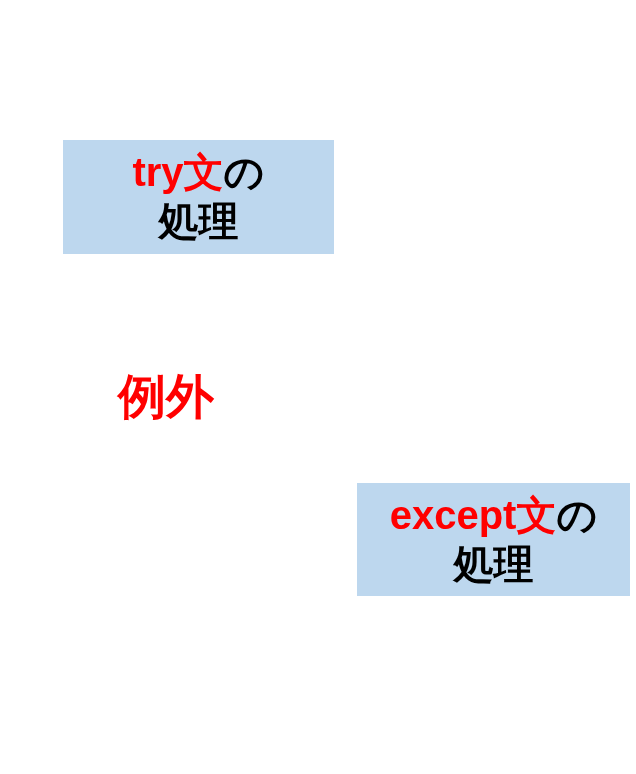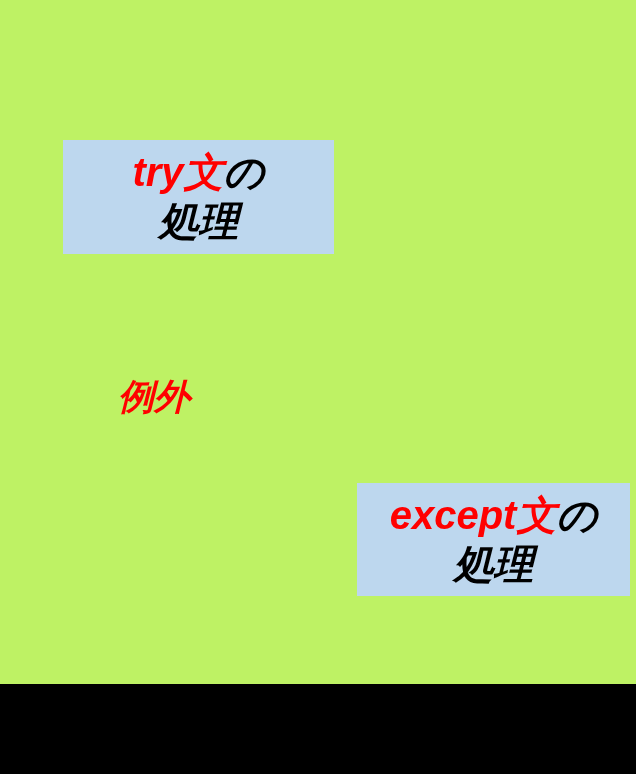--- a/index.html
+++ b/index.html
@@ -3,25 +3,24 @@
 <meta charset="utf-8">
 <style>
   html, body {
     margin: 0;
     padding: 0;
     background: #000000;
   }
   .canvas {
     position: relative;
     width: 636px;
-    height: 684px;
-    background: #bef264;
+    height: 774px;
+    background: #ffffff;
     overflow: hidden;
     font-family: "Liberation Sans", "DejaVu Sans", sans-serif;
-    font-style: italic;
   }
   .process-box {
     position: absolute;
     background: #BDD7EE;
     display: flex;
     flex-direction: column;
     align-items: center;
     justify-content: center;
     text-align: center;
     font-weight: bold;
@@ -42,21 +41,21 @@
     height: 113px;
   }
   .red-text {
     color: #FF0000;
   }
   .exception-label {
     position: absolute;
     left: 118px;
     top: 376px;
     font-weight: bold;
-    font-size: 36px;
+    font-size: 48px;
     line-height: 42px;
     color: #FF0000;
     white-space: nowrap;
   }
 </style>
 </head>
 <body>
 
 <div class="canvas">
 

